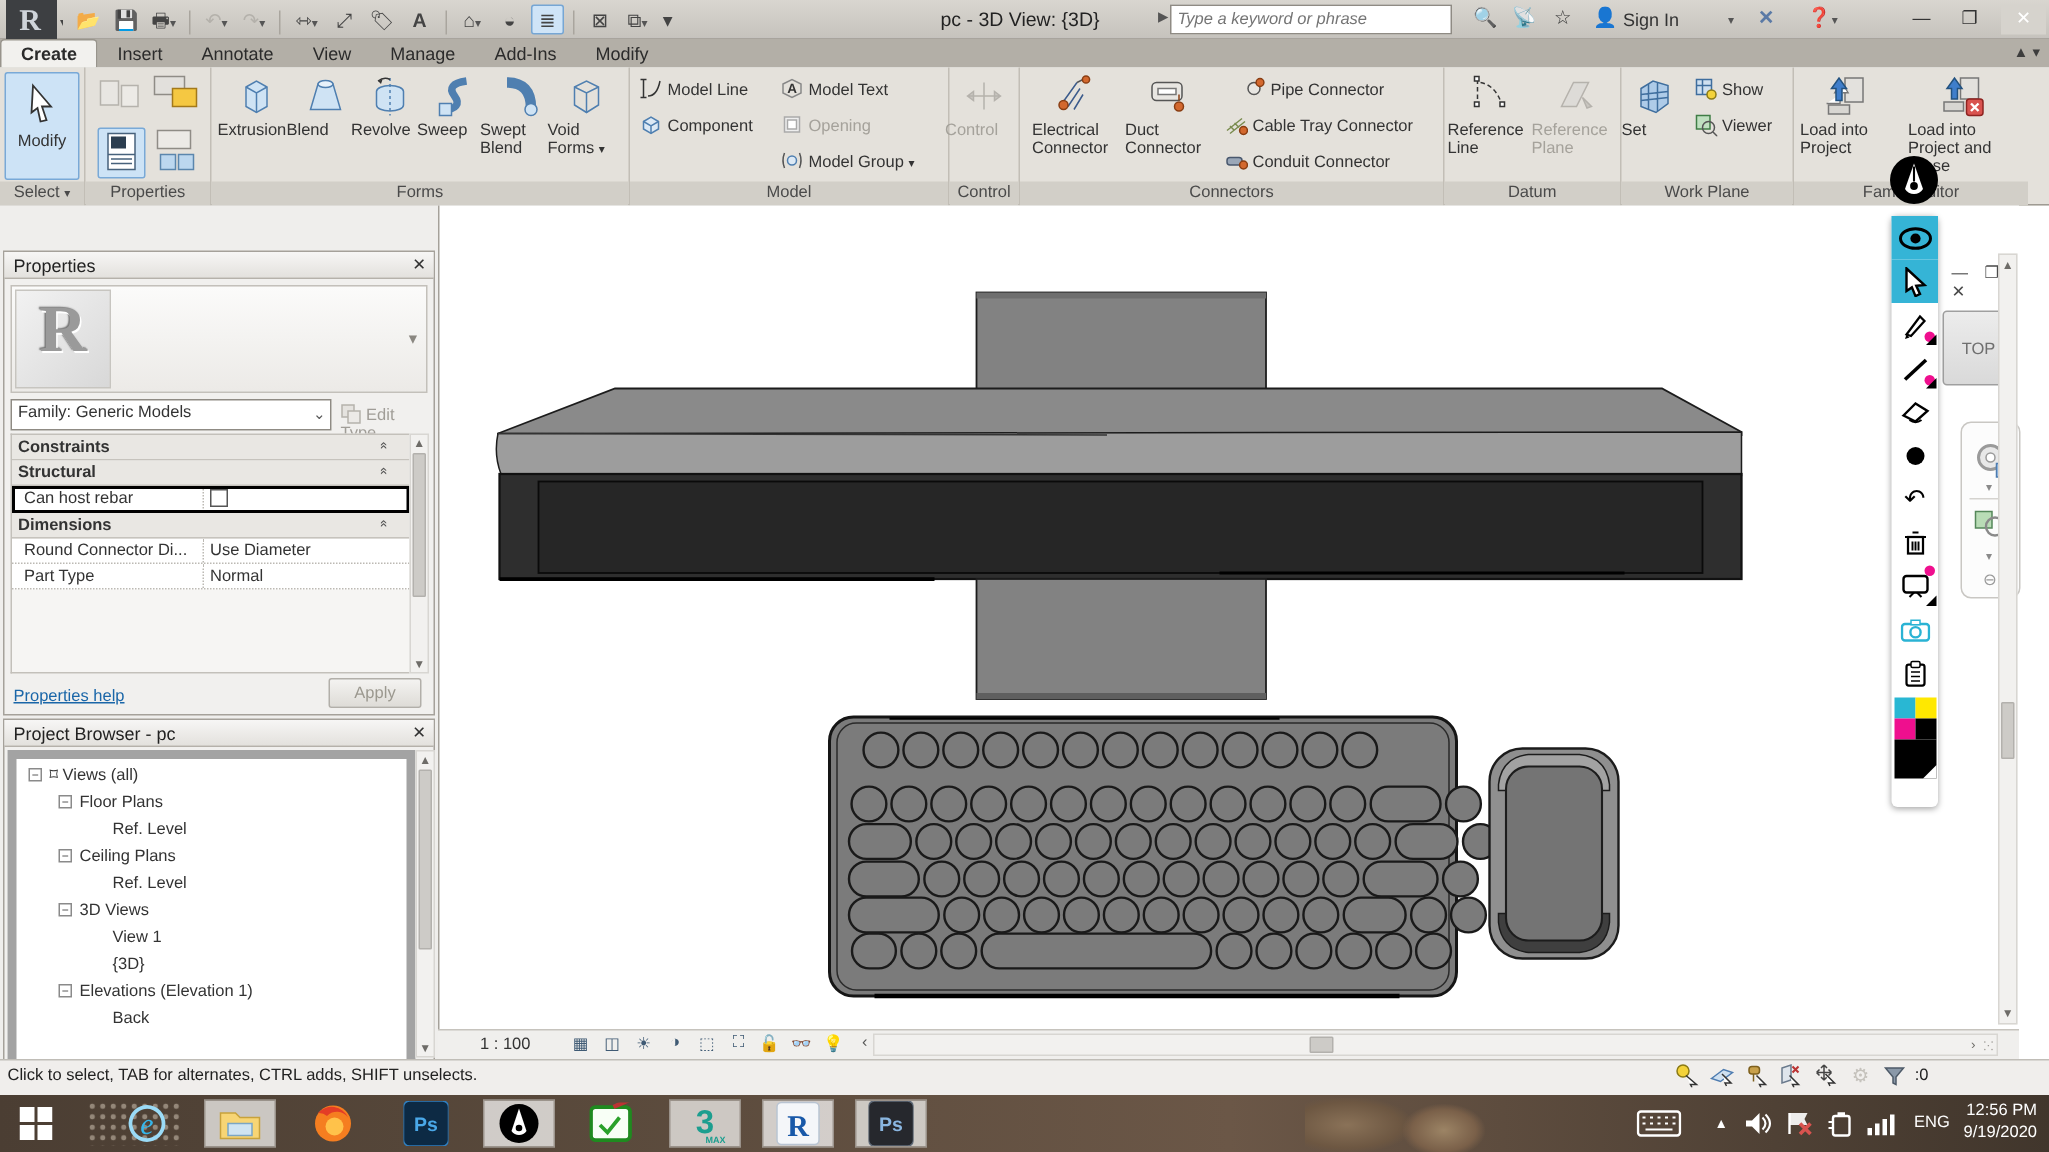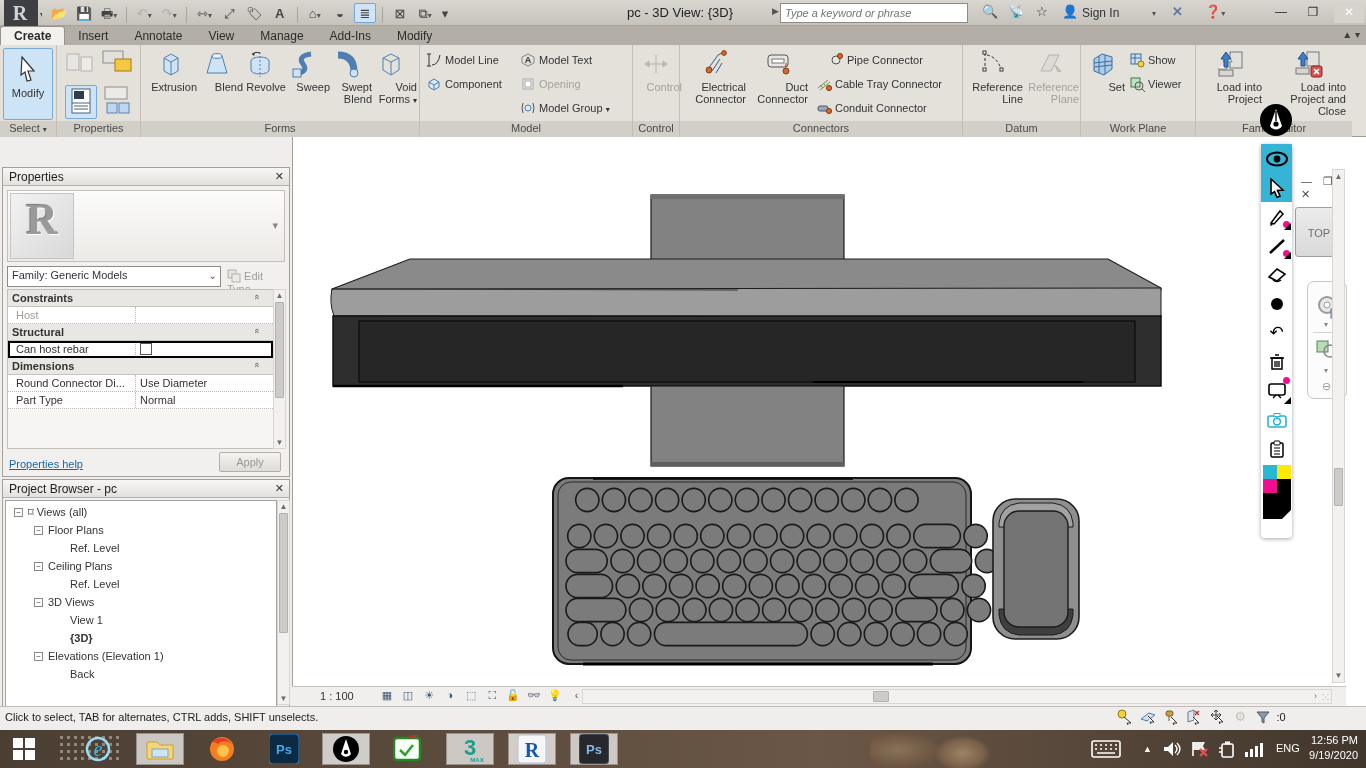--- a/index.html
+++ b/index.html
@@ -20,21 +20,21 @@
   .winbtn{display:inline-block;width:30px;height:20px;text-align:center;line-height:18px;font-size:12px;color:#333}
   .winbtn.close{background:#d6d3cd}
   
   #tabrow{left:0;top:26px;width:1366px;height:19px;background:#b3afa7}
   .tab{display:inline-block;height:19px;padding:2px 13px 0 13px;font-size:12px;color:#2b2b2b;cursor:default}
   .tab.active{background:#f2f1ee;border-radius:3px 3px 0 0;border:1px solid #98948c;border-bottom:none;font-weight:bold}
   
   #ribbon{left:0;top:45px;width:1366px;height:92px;background:#e4e1db;border-bottom:1px solid #9f9b93}
   .panel{position:absolute;top:0;height:92px;border-right:1px solid #c2beb6}
   .panel-label{position:absolute;left:0;right:0;bottom:0;height:16px;background:#d2cfc8;text-align:center;font-size:11px;color:#4a4a4a;line-height:15px}
-  .bigbtn{position:absolute;top:3px;width:52px;height:72px;text-align:right;cursor:default}
+  .bigbtn{position:absolute;top:3px;width:52px;height:72px;text-align:left;cursor:default}
   .bigbtn .bico{display:block;margin:1px auto 2px auto;width:30px;height:30px}
   .bigbtn .blab{font-size:11px;line-height:12px;color:#333}
   .bigbtn.dis .blab{color:#a5a29b}
   .smallbtn{position:absolute;height:18px;line-height:18px;font-size:11px;color:#333;white-space:nowrap;cursor:default}
   .smallbtn .sico{display:inline-block;width:16px;height:16px;vertical-align:-4px;margin-right:3px}
   .smallbtn.dis{color:#a5a29b}
   .modify-btn{position:absolute;left:3px;top:3px;width:50px;height:72px;background:#cde3f6;border:1px solid #79a9d7;border-radius:2px;text-align:center}
   
   #left-gap{left:0;top:137px;width:292px;height:569px;background:#efeeec}
   .palette{background:#f1f0ee;border:1px solid #a5a19a}
@@ -46,21 +46,21 @@
   .pg-name{width:128px;padding:2px 2px 2px 8px;border-right:1px dotted #bcb9b3;white-space:nowrap;overflow:hidden}
   .pg-val{flex:1;padding:2px 4px;white-space:nowrap;overflow:hidden}
   .pg-row.dis .pg-name{color:#a09d97}
   .pg-row.sel{outline:2px solid #000;outline-offset:-2px}
   .cbox{display:inline-block;width:12px;height:12px;border:1px solid #555;background:#fff;vertical-align:-2px}
   .link{color:#1a66a8;text-decoration:underline}
   .applybtn{position:absolute;right:8px;bottom:4px;width:62px;height:20px;background:linear-gradient(#f4f3f1,#dedcd7);border:1px solid #b2afa9;text-align:center;line-height:18px;color:#9b988f;border-radius:2px}
   
   .trow{height:18px;line-height:18px;white-space:nowrap;position:relative;font-size:11px}
   .texp{display:inline-block;width:9px;height:9px;border:1px solid #8a8a8a;background:#fff;line-height:7px;font-size:8px;text-align:center;vertical-align:1px;margin-right:5px;color:#444}
-  .trow.bold{font-weight:bold}
+  .trow.bold{font-weight:normal}
   
   .sb-v{position:absolute;width:13px;background:#f2f1ef;border:1px solid #d8d6d2}
   .sb-h{position:absolute;height:15px;background:#f2f1ef;border:1px solid #d8d6d2}
   .sb-thumb{position:absolute;background:#cdcbc7;border:1px solid #b3b1ad;border-radius:1px}
   .sb-arr{position:absolute;width:100%;text-align:center;font-size:8px;color:#6e6c68}
   
   #canvas{left:292px;top:137px;width:1054px;height:549px;background:#fff;border-left:1px solid #a5a19a}
   #vcb{left:292px;top:686px;width:1054px;height:20px;background:#f0efed;border-top:1px solid #c6c3bd;font-size:11px}
   .vcb-ico{display:inline-block;width:18px;height:16px;text-align:center;font-size:11px;color:#3f5a74;vertical-align:middle}
   #statusbar{left:0;top:706px;width:1366px;height:24px;background:#f0eeec;border-top:1px solid #c0bdb7;font-size:11px;color:#222}
@@ -371,24 +371,20 @@
   </div>
   <div class="abs" style="left:224px;top:98px;width:58px;height:21px;color:#a09d97;padding-top:3px">
     <svg width="14" height="14" style="vertical-align:-3px">
         <rect x="1" y="1" width="8" height="8" fill="#e5e3df" stroke="#b5b2ac"></rect>
         <rect x="5" y="5" width="8" height="8" fill="#eceae7" stroke="#b5b2ac"></rect>
       </svg>
     <span>Edit Type</span>
   </div>
   <div id="prop-grid" class="abs" style="left:4px;top:121px;width:266px;height:160px;background:#f6f5f3;border:1px solid #c3c0ba;border-right:none;overflow:hidden">
       <div class="pg-head">Constraints<span class="chev" style="transform: rotate(90deg); display: inline-block;">«</span></div>
-      <div class="pg-row dis">
-        <div class="pg-name">Host</div>
-        <div class="pg-val"></div>
-      </div>
       <div class="pg-head">Structural<span class="chev" style="transform: rotate(90deg); display: inline-block;">«</span></div>
       <div class="pg-row sel">
         <div class="pg-name">Can host rebar</div>
         <div class="pg-val"><span class="cbox"></span></div>
       </div>
       <div class="pg-head">Dimensions<span class="chev" style="transform: rotate(90deg); display: inline-block;">«</span></div>
       <div class="pg-row">
         <div class="pg-name">Round Connector Di...</div>
         <div class="pg-val">Use Diameter</div>
       </div>
@@ -404,21 +400,21 @@
   </div>
   <div class="abs" style="left:6px;bottom:6px"><span class="link">Properties help</span></div>
   <div class="applybtn"><span>Apply</span></div>
 </div>
 
 <div class="palette abs" style="left:2px;top:479px;width:288px;height:293px">
   <div class="pal-title">
     <span>Project Browser - pc</span>
     <span class="pal-close">✕</span>
   </div>
-  <div id="pb-tree" class="abs" style="left:2px;top:20px;width:272px;bottom:2px;background:#fff;border:1px solid #a3a3a3;overflow:hidden;padding:2px 0 0 2px">
+  <div id="pb-tree" class="abs" style="left:2px;top:20px;width:272px;bottom:2px;background:#fff;border:6px solid #a3a3a3;overflow:hidden;padding:2px 0 0 2px">
       <div class="trow" style="padding-left: 6px;"><span class="texp">−</span><span>⌑ </span><span>Views (all)</span></div>
       <div class="trow" style="padding-left: 26px;"><span class="texp">−</span><span>Floor Plans</span></div>
       <div class="trow" style="padding-left: 46px;"><span style="display: inline-block; width: 16px;"></span><span>Ref. Level</span></div>
       <div class="trow" style="padding-left: 26px;"><span class="texp">−</span><span>Ceiling Plans</span></div>
       <div class="trow" style="padding-left: 46px;"><span style="display: inline-block; width: 16px;"></span><span>Ref. Level</span></div>
       <div class="trow" style="padding-left: 26px;"><span class="texp">−</span><span>3D Views</span></div>
       <div class="trow" style="padding-left: 46px;"><span style="display: inline-block; width: 16px;"></span><span>View 1</span></div>
       <div class="trow bold" style="padding-left: 46px;"><span style="display: inline-block; width: 16px;"></span><span>{3D}</span></div>
       <div class="trow" style="padding-left: 26px;"><span class="texp">−</span><span>Elevations (Elevation 1)</span></div>
       <div class="trow" style="padding-left: 46px;"><span style="display: inline-block; width: 16px;"></span><span>Back</span></div>

